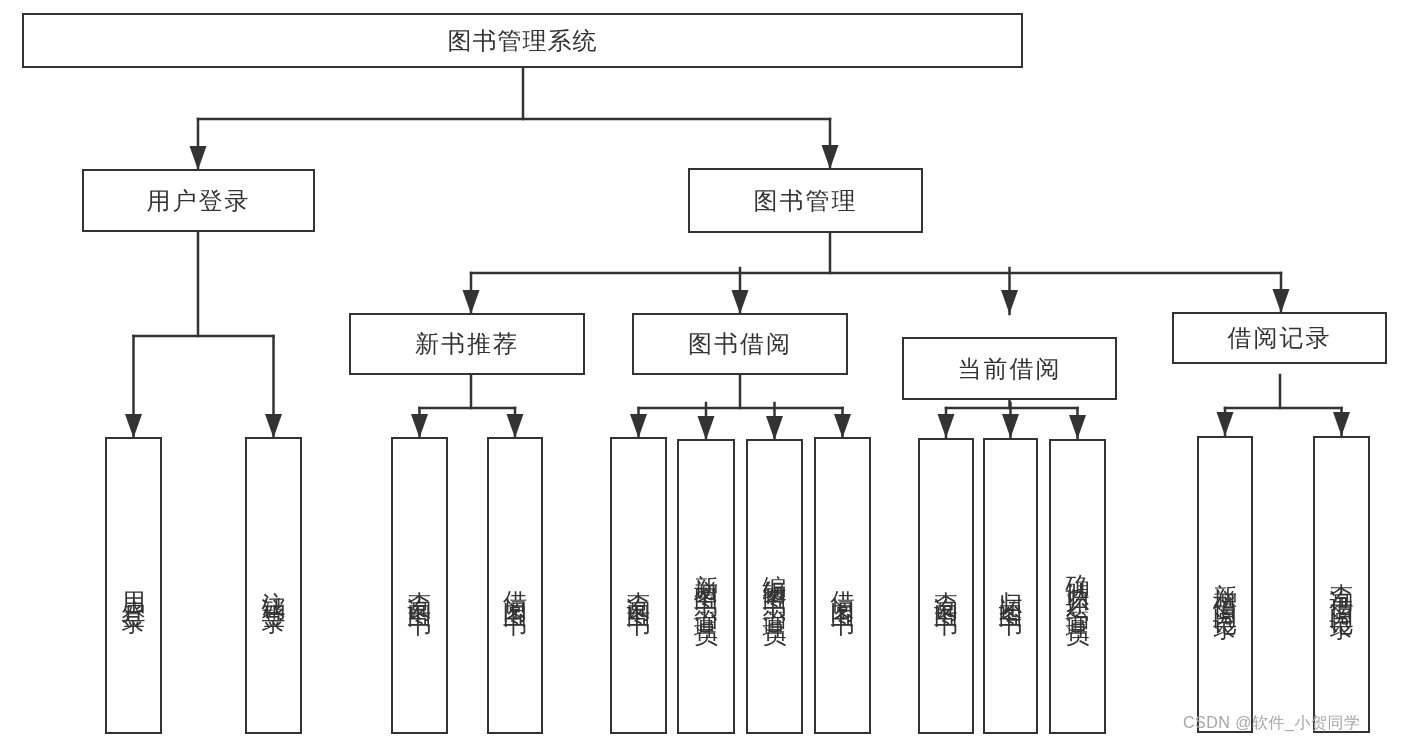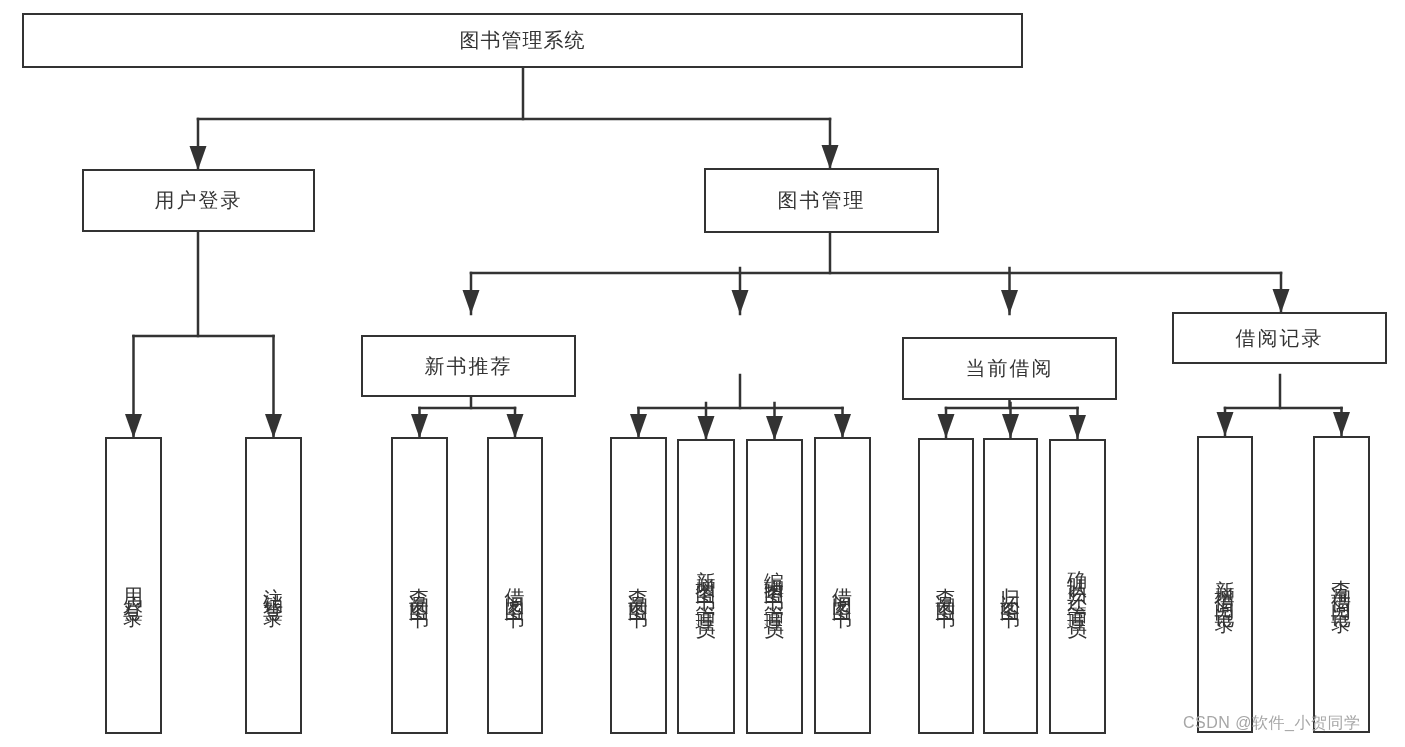--- a/index.html
+++ b/index.html
@@ -14,21 +14,21 @@
   .node{
     position:absolute;
     box-sizing:border-box;
     border:2.5px solid #333333;
     background:#ffffff;
     color:#333333;
     display:flex;
     align-items:center;
     justify-content:center;
     z-index:2;
-    font-size:20px;
+    font-size:24px;
   }
   .h{letter-spacing:2px;white-space:nowrap;}
   .root-box{letter-spacing:1px;}
   .v{
     writing-mode:vertical-rl;
     letter-spacing:7px;
     line-height:1;
   }
   .watermark{
     position:absolute;
@@ -91,23 +91,24 @@
       <path d="M1280,375 V408"></path>
       <path d="M1225,408 H1341.5"></path>
       <line x1="1225" y1="408" x2="1225" y2="436" marker-end="url(#arrowhead)"></line>
       <line x1="1341.5" y1="408" x2="1341.5" y2="436" marker-end="url(#arrowhead)"></line>
     </g>
   </svg>
 
   <div class="node h root-box" style="left:22px;top:13px;width:1001px;height:55px;">图书管理系统</div>
 
   <div class="node h" style="left:82px;top:169px;width:233px;height:63px;">用户登录</div>
-  <div class="node h" style="left:704px;top:168px;width:235px;height:65px;">图书管理</div>
+  <div class="node h" style="left:688px;top:168px;width:235px;height:65px;">图书管理</div>
 
-  <div class="node h" style="left:361px;top:313px;width:215px;height:62px;margin-top:22px;">新书推荐</div>
+  <div class="node h" style="left:349px;top:313px;width:236px;height:62px;">新书推荐</div>
+  <div class="node h" style="left:632px;top:313px;width:216px;height:62px;">图书借阅</div>
   <div class="node h" style="left:902px;top:313px;width:215px;height:63px;margin-top:24px;">当前借阅</div>
   <div class="node h" style="left:1172px;top:312px;width:215px;height:52px;">借阅记录</div>
 
   <div class="node v" style="left:105px;top:437px;width:57px;height:297px;">用户登录</div>
   <div class="node v" style="left:245px;top:437px;width:57px;height:297px;">注销登录</div>
 
   <div class="node v" style="left:391px;top:437px;width:57px;height:297px;">查询图书</div>
   <div class="node v" style="left:487px;top:437px;width:56px;height:297px;">借阅图书</div>
 
   <div class="node v" style="left:610px;top:437px;width:57px;height:297px;">查询图书</div>

